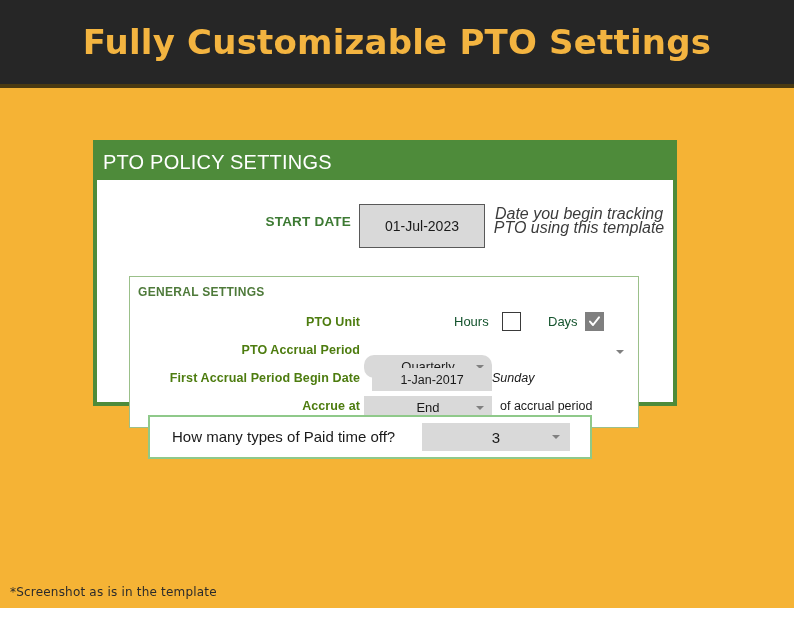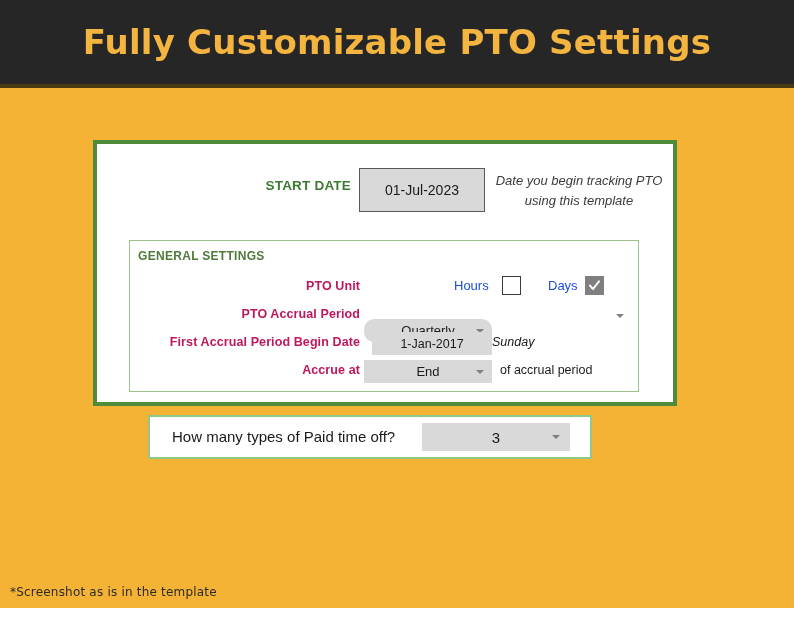--- a/index.html
+++ b/index.html
@@ -112,22 +112,22 @@
     font-size: 14px;
     color: #1a1a1a;
   }
   .startdate-note {
     position: absolute;
     left: 396px;
     top: 3px;
     width: 172px;
     text-align: center;
     font-style: italic;
-    font-size: 13px;
-    line-height: 20px;
+    font-size: 16px;
+    line-height: 14px;
     color: #3b3b3b;
   }
   
   .gs-box {
     position: absolute;
     left: 32px;
     top: 96px;
     width: 510px;
     height: 152px;
     border: 1px solid #9bc08a;
@@ -145,21 +145,21 @@
   }
   .gs-row {
     position: absolute;
     left: 0;
     width: 510px;
     height: 28px;
   }
   .gs-label {
     position: absolute;
     top: 6px;
-    color: #be185d;
+    color: #4d7c0f;
     font-size: 12.5px;
     font-weight: bold;
     text-align: right;
     letter-spacing: 0.1px;
   }
   .combo {
     position: absolute;
     background: #d9d9d9;
     height: 23px;
     box-sizing: border-box;
@@ -196,21 +196,21 @@
     top: 6px;
     font-size: 12.5px;
     color: #1a1a1a;
   }
   .side-text.italic { font-style: italic; }
   
   .cb-label {
     position: absolute;
     top: 5px;
     font-size: 13px;
-    color: #1d4ed8;
+    color: #14532d;
   }
   .checkbox {
     position: absolute;
     top: 3px;
     width: 19px;
     height: 19px;
     box-sizing: border-box;
   }
   .checkbox.empty {
     background: #ffffff;
@@ -287,20 +287,23 @@
 
 <div class="page">
 
   <div class="banner">
     <div class="banner-title">Fully Customizable PTO Settings</div>
   </div>
   <div class="banner-underline"></div>
 
   <div class="panel">
 
+    <div class="panel-header">
+      <div class="panel-header-title">PTO POLICY SETTINGS</div>
+    </div>
 
     <div class="panel-body">
 
       <div class="startdate-row">
         <div class="startdate-label">START DATE</div>
         <div class="startdate-value">01-Jul-2023</div>
         <div class="startdate-note">Date you begin tracking PTO using this template</div>
       </div>
 
       <div class="gs-box">

